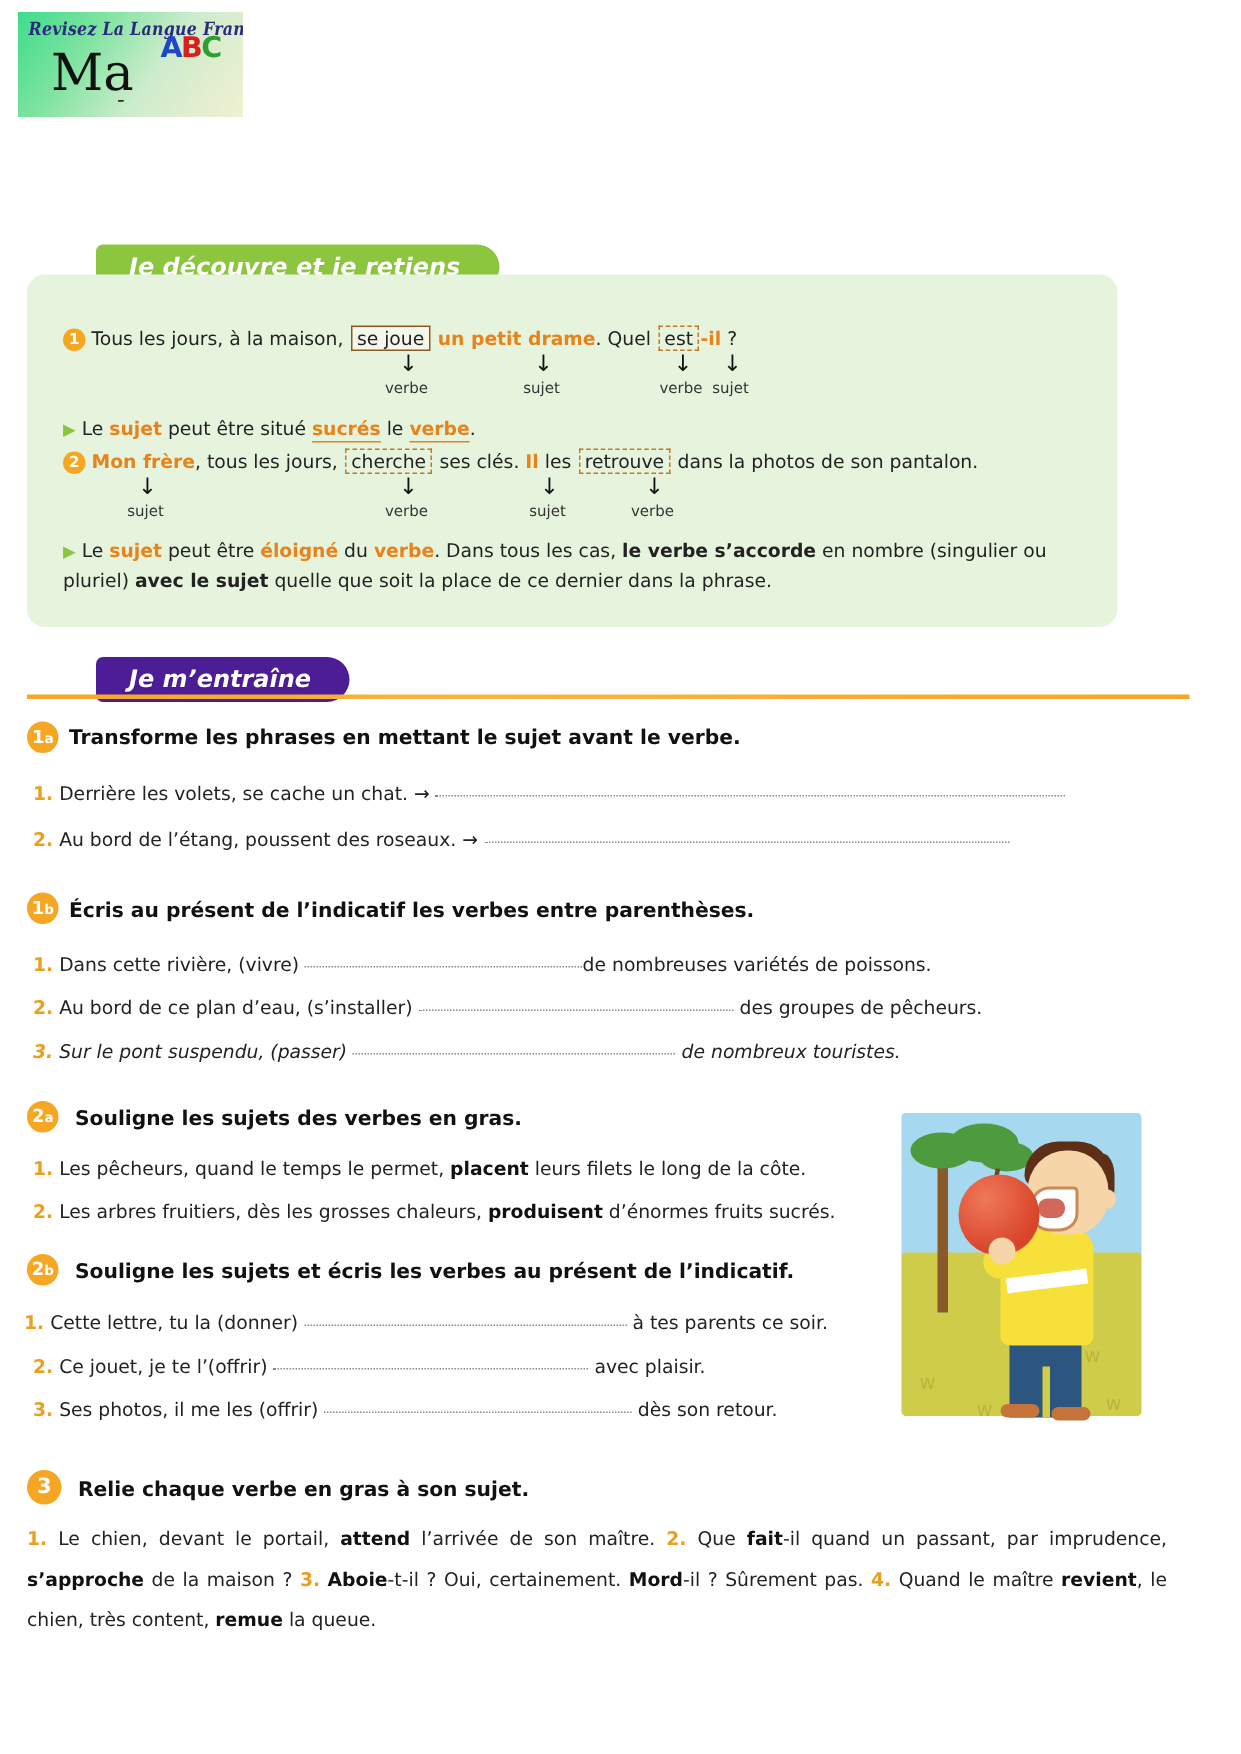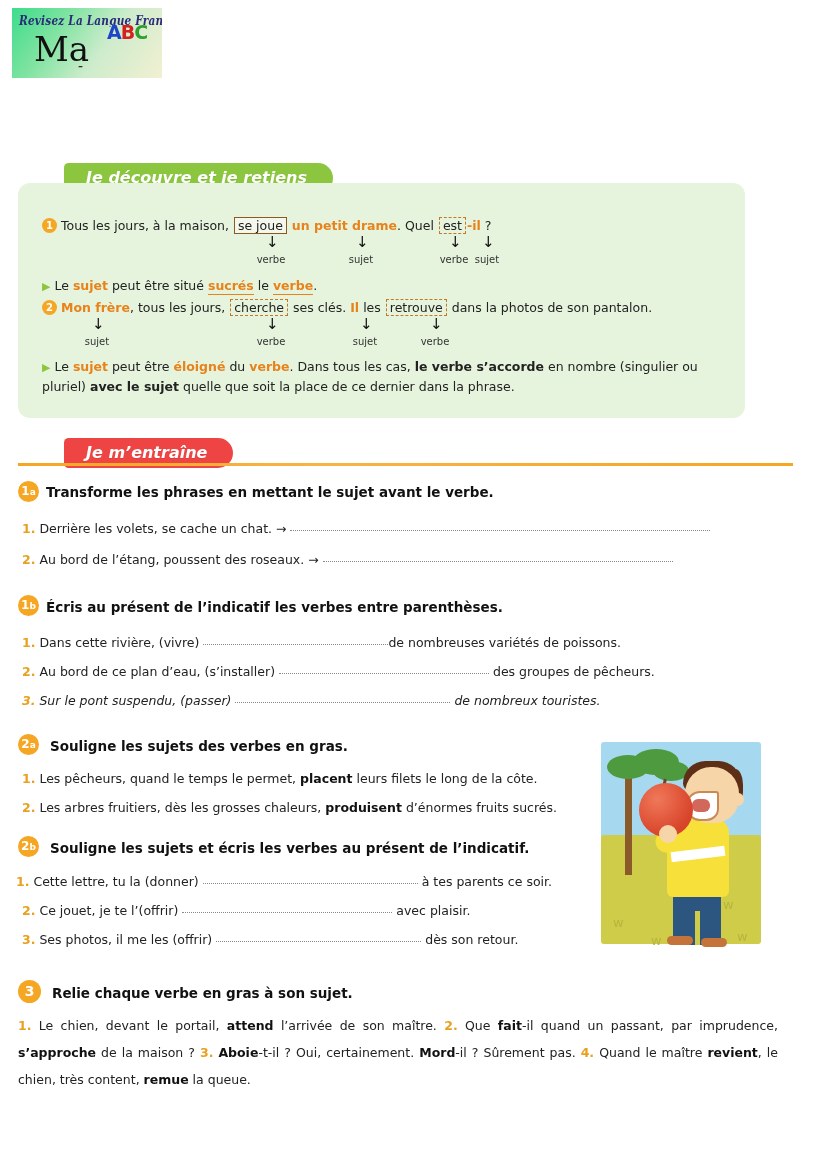--- a/index.html
+++ b/index.html
@@ -58,21 +58,21 @@
   .tab{
     position:absolute;
     font-family:"DejaVu Sans","Liberation Sans",sans-serif;
     font-style:italic;font-weight:bold;font-size:16px;color:#ffffff;
     padding:5px 26px 6px 22px;
     border-radius:5px 16px 16px 5px;
     white-space:nowrap;
     text-shadow:0 1px 0 rgba(0,0,0,.08);
   }
   .tab-green{left:64px;top:163px;background:#8cc63f;}
-  .tab-orange{left:64px;top:438px;background:#ef4444;}
+  .tab-orange{left:64px;top:438px;background:#4c1d95;}
 
   .orange-rule{
     position:absolute;left:18px;top:463px;width:775px;height:3px;
     background:linear-gradient(90deg,#f5a623,#f7b445 40%,#f5a623);
   }
 
   
   .lessonbox{
     position:absolute;left:18px;top:183px;width:727px;height:235px;
     background:#e7f4dd;border-radius:12px;

